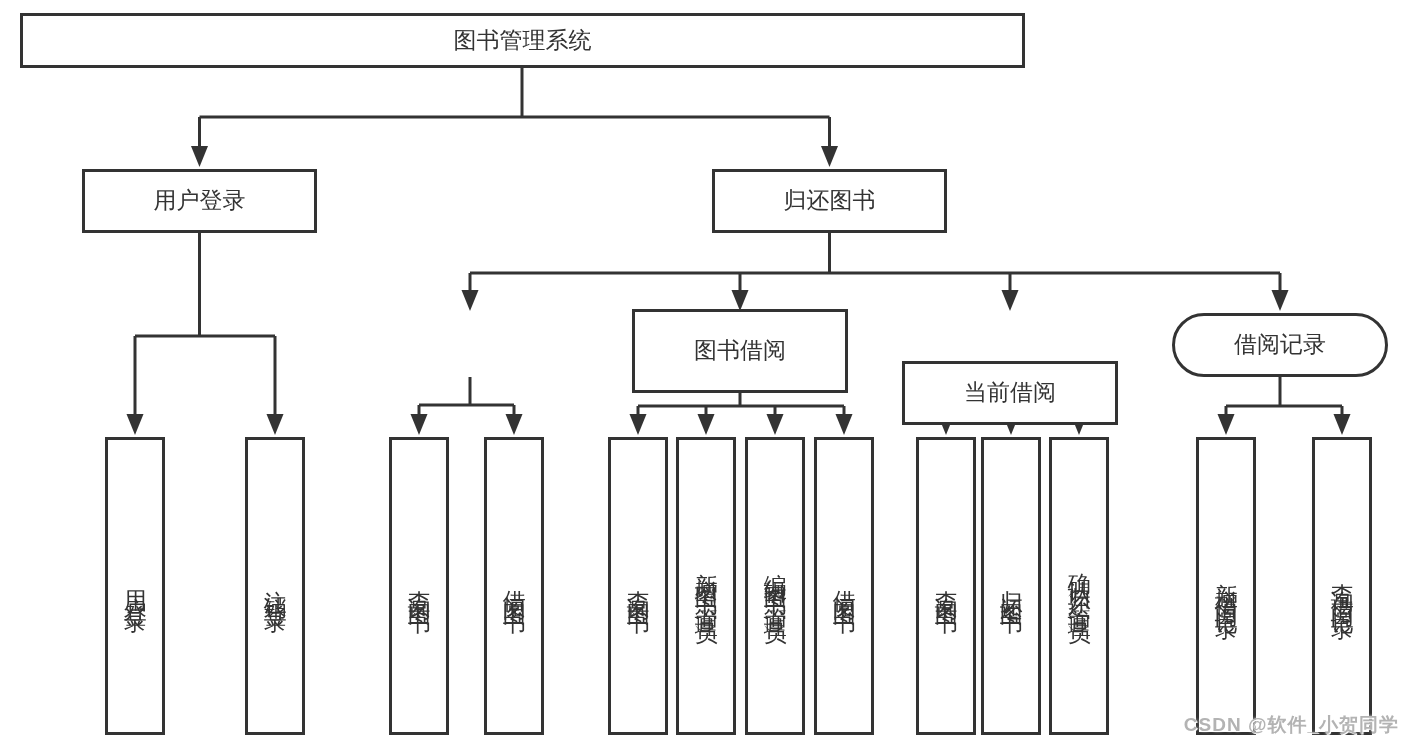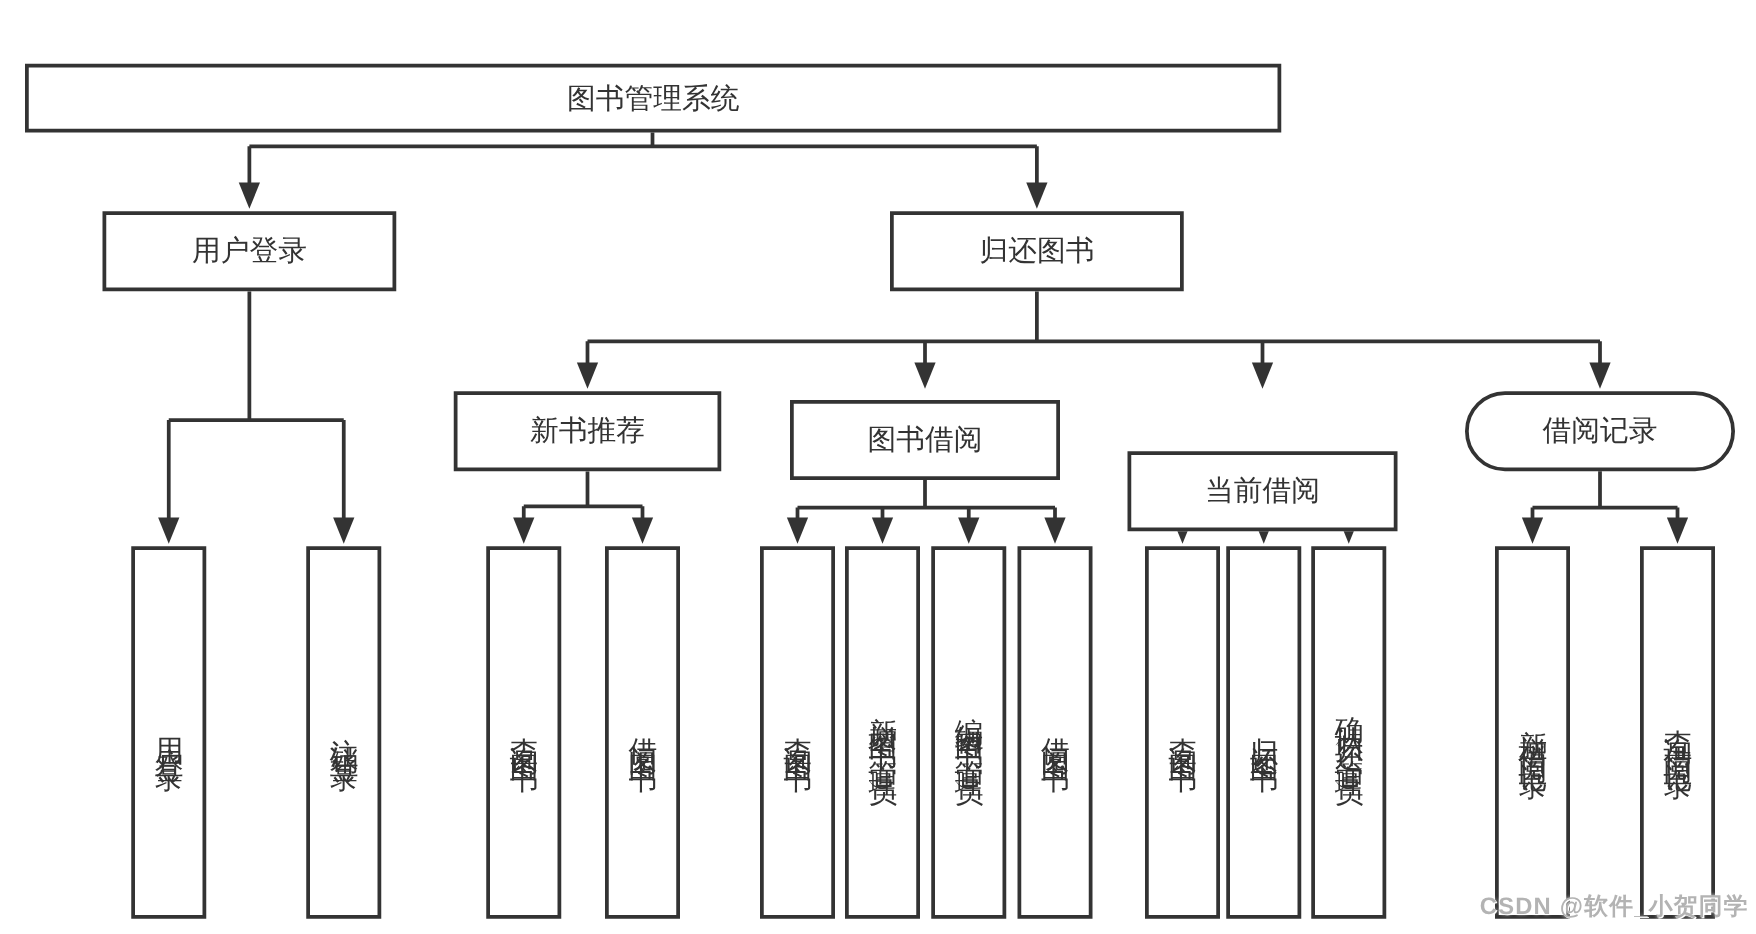--- a/index.html
+++ b/index.html
@@ -104,27 +104,26 @@
     <g>
       <path d="M1280 377 V406"></path>
       <path d="M1226 406 H1342"></path>
       <path d="M1226 406 V415"></path>
         <polygon points="1217.5,414 1234.5,414 1226,435"></polygon>
       <path d="M1342 406 V415"></path>
         <polygon points="1333.5,414 1350.5,414 1342,435"></polygon>
     </g>
   </svg>
 
-  <div class="box" style="left:20px; top:13px; width:1005px; height:55px;margin-top:38px;">图书管理系统</div>
+  <div class="box" style="left:20px; top:13px; width:1005px; height:55px;">图书管理系统</div>
 
   <div class="box" style="left:82px; top:169px; width:235px; height:64px;">用户登录</div>
   <div class="box" style="left:712px; top:169px; width:235px; height:64px;">归还图书</div>
 
-  <div class="box" style="left:363px; top:313px; width:214px; height:64px;">新书推荐</div>
-  <div class="box" style="left:632px; top:320px; width:216px; height:64px;">图书借阅</div>
+  <div class="box" style="left:632px; top:309px; width:216px; height:84px;">图书借阅</div>
   <div class="box" style="left:902px; top:313px; width:216px; height:64px;margin-top:48px;">当前借阅</div>
   <div class="box" style="left:1172px; top:313px; width:216px; height:64px;border-radius:32px;">借阅记录</div>
 
   <div class="box vbox" style="left:105px; top:437px; width:60px; height:298px;">用户登录</div>
   <div class="box vbox" style="left:245px; top:437px; width:60px; height:298px;">注销登录</div>
 
   <div class="box vbox" style="left:389px; top:437px; width:60px; height:298px;">查询图书</div>
   <div class="box vbox" style="left:484px; top:437px; width:60px; height:298px;">借阅图书</div>
 
   <div class="box vbox" style="left:608px; top:437px; width:60px; height:298px;">查询图书</div>

